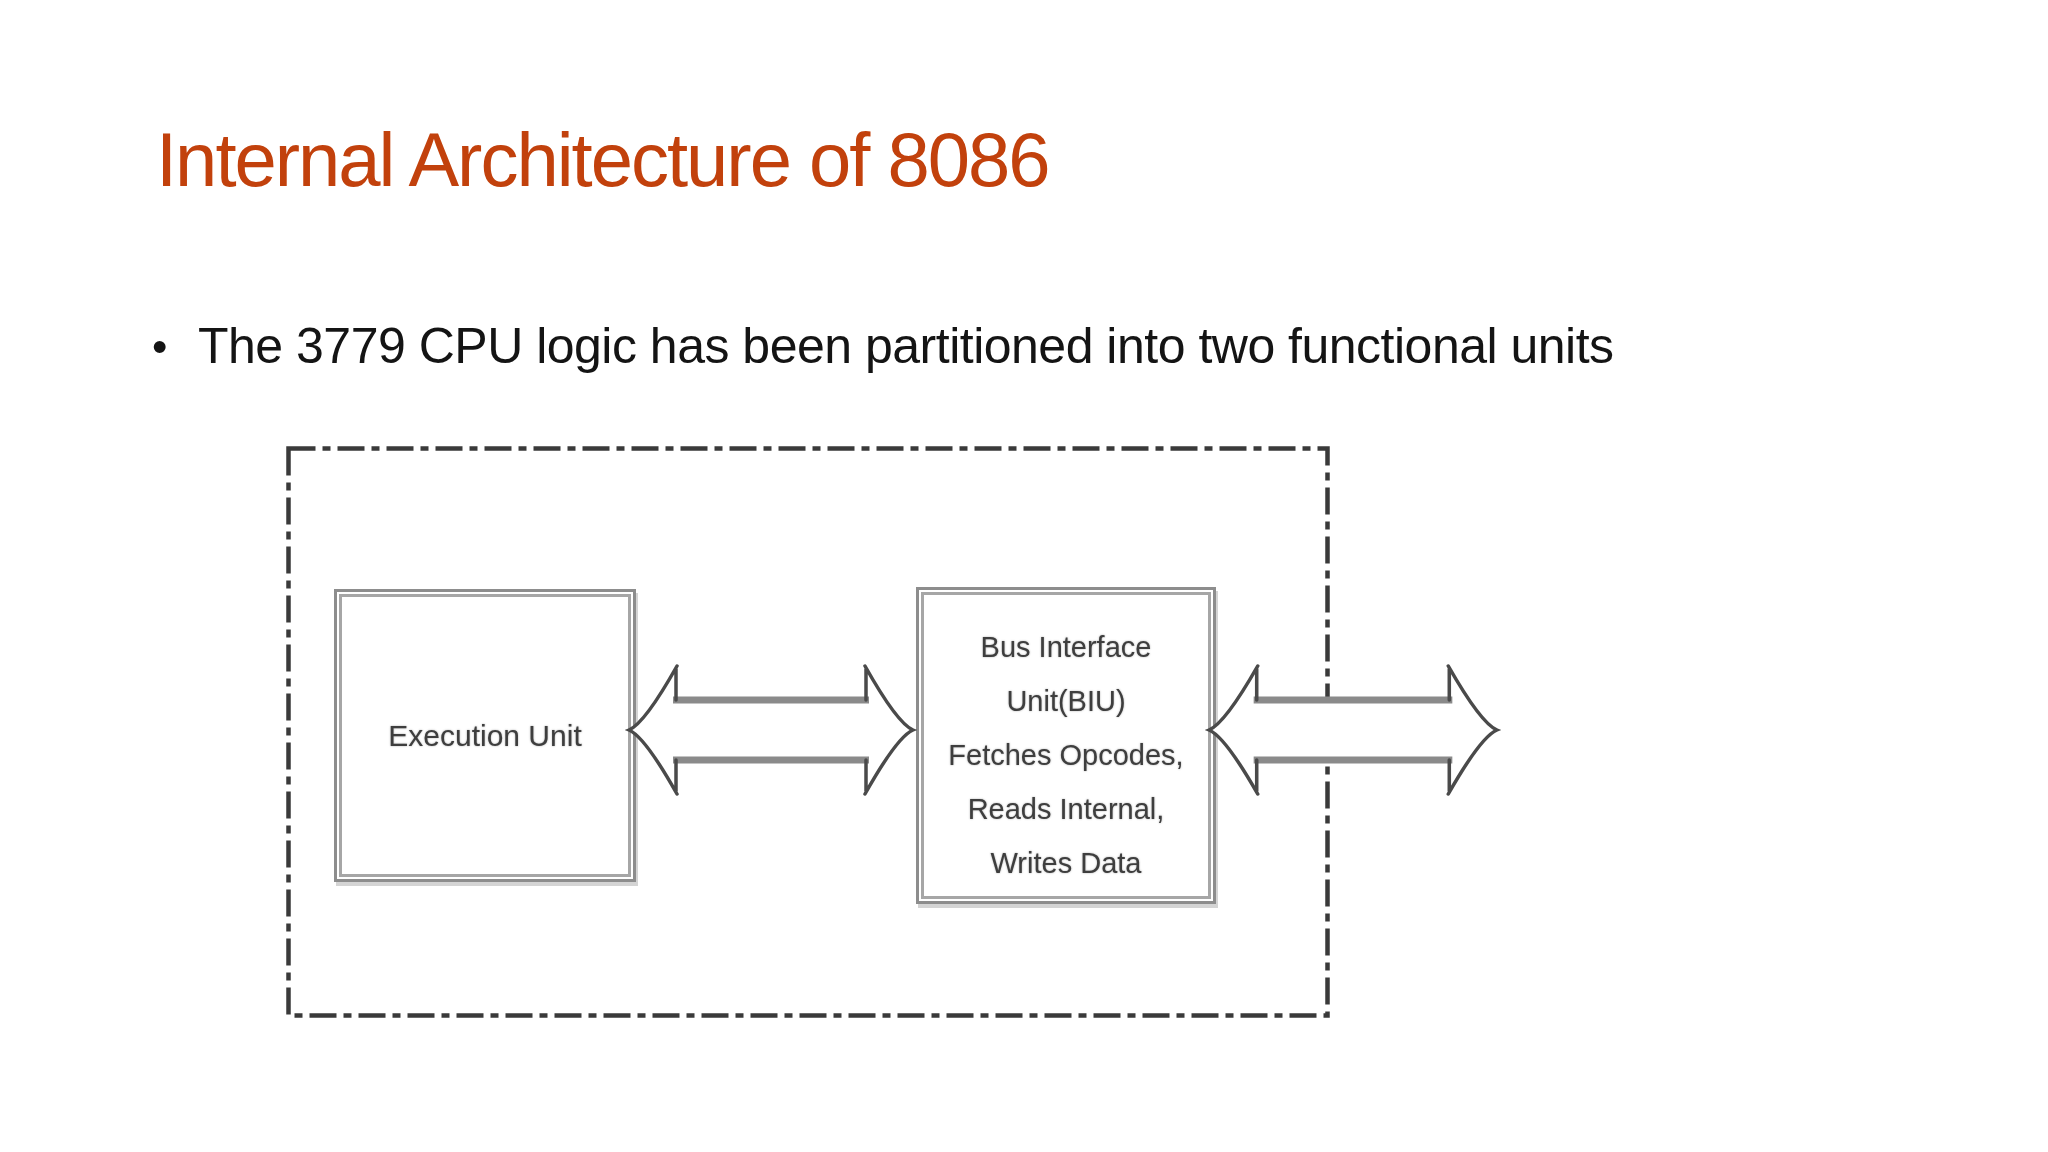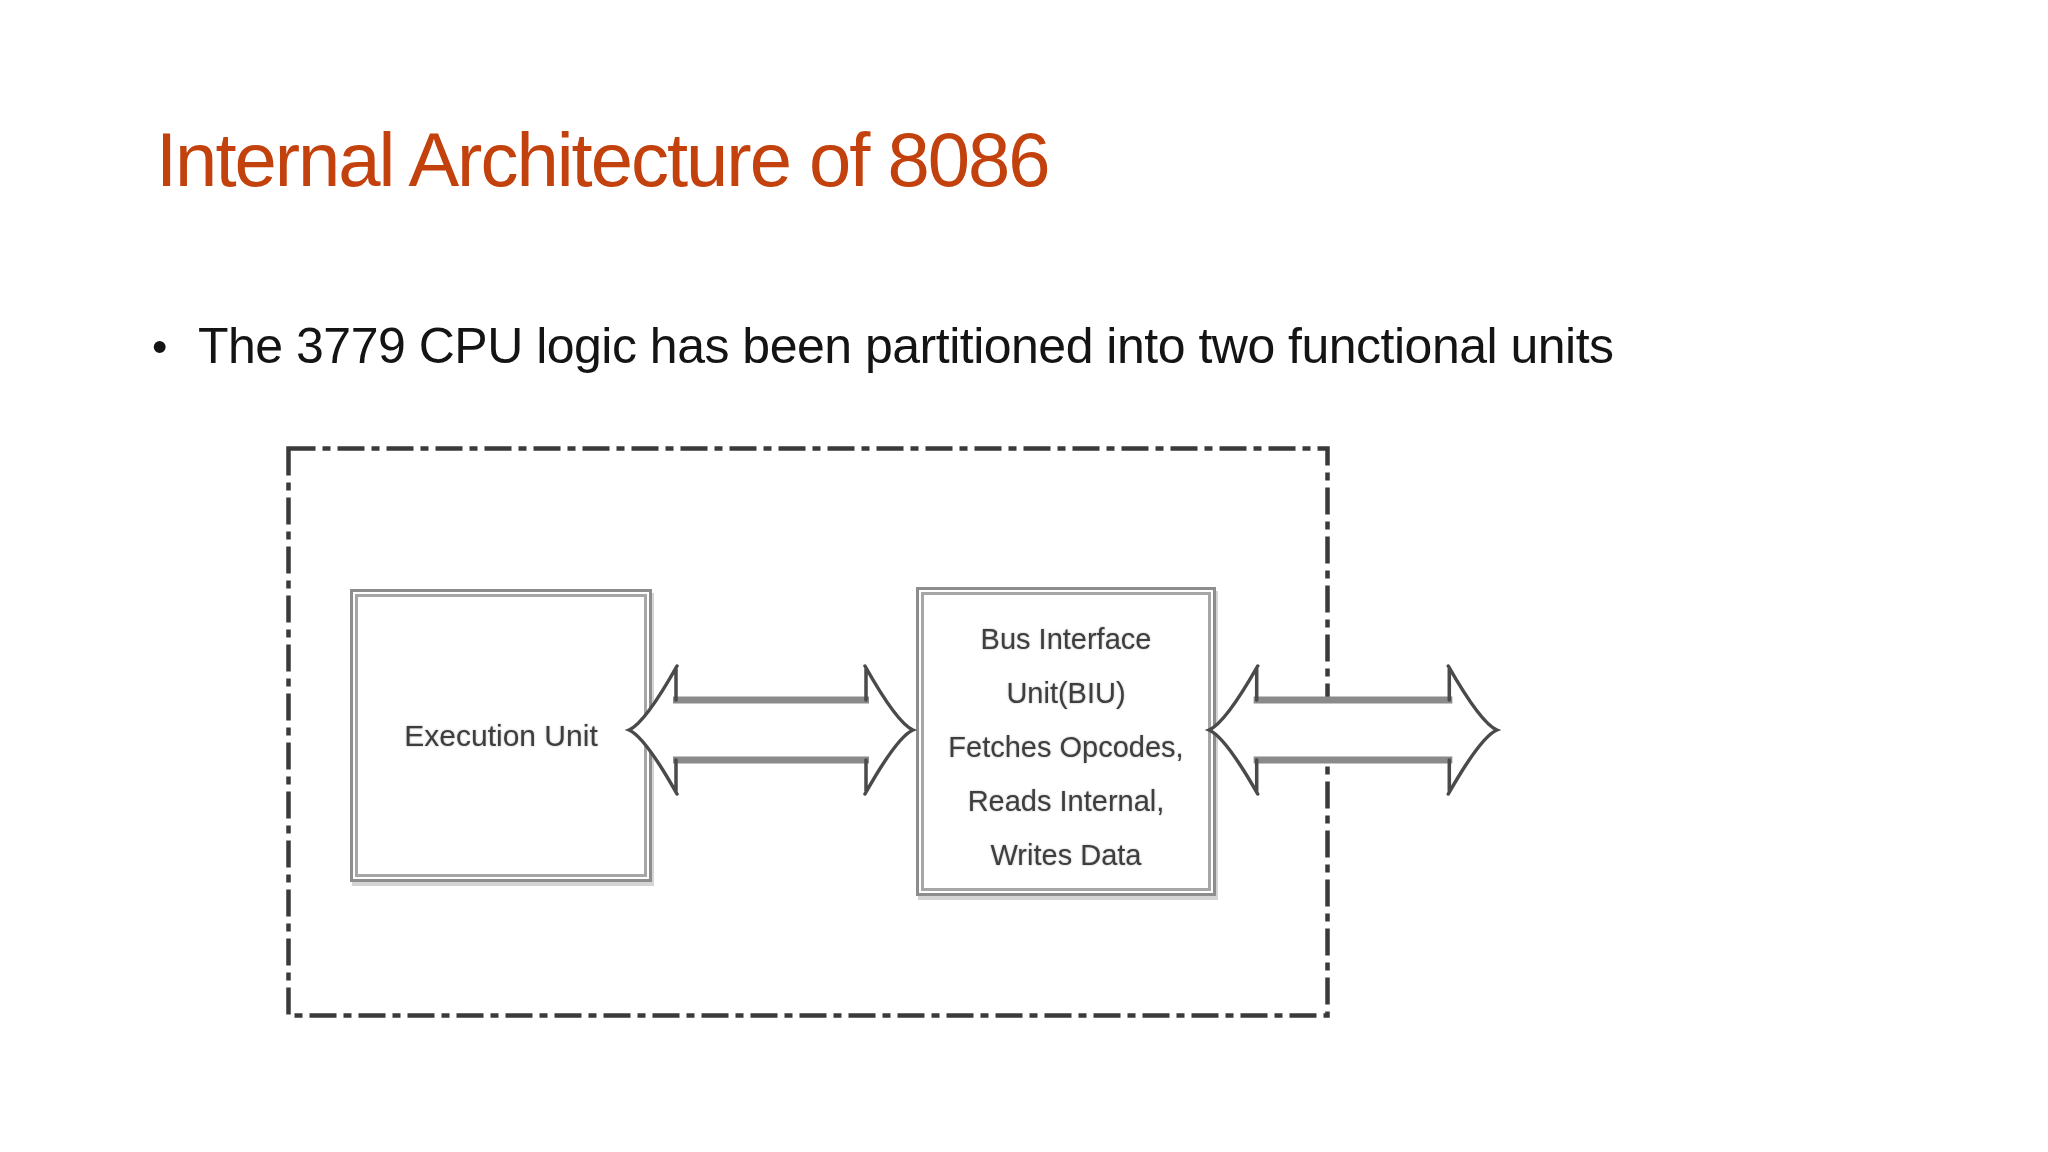--- a/index.html
+++ b/index.html
@@ -20,22 +20,22 @@
   .bullet-line{white-space:nowrap;}
   
   .dash-frame{position:absolute;left:286px;top:446px;width:1044px;height:572px;z-index:1;}
   .unit-box{
     position:absolute;z-index:2;background:#ffffff;
     border:3px solid #8d8d8d;
     box-shadow: inset 0 0 0 2px #ffffff, inset 0 0 0 5px #a6a6a6, 2px 4px 0 rgba(160,160,160,0.45);
     display:flex;flex-direction:column;justify-content:center;text-align:center;
     color:#3e3e3e;text-shadow:0 0 2px rgba(62,62,62,0.45);
   }
-  .eu-box{left:350px;top:589px;width:296px;height:287px;font-size:30px;line-height:57px;}
-  .biu-box{left:916px;top:587px;width:294px;height:293px;font-size:29px;line-height:54px;padding-top:10px;}
+  .eu-box{left:334px;top:589px;width:296px;height:287px;font-size:30px;line-height:57px;}
+  .biu-box{left:916px;top:587px;width:294px;height:293px;font-size:29px;line-height:54px;padding-top:18px;}
   .bus-arrow{position:absolute;top:654px;height:152px;z-index:3;}
   .bus-arrow.mid{left:624px;width:294px;}
   .bus-arrow.ext{left:1204px;width:298px;}
 </style>
 </head>
 <body>
 
 <div class="canvas">
 
   <div class="slide-title">Internal Architecture of 8086</div>

